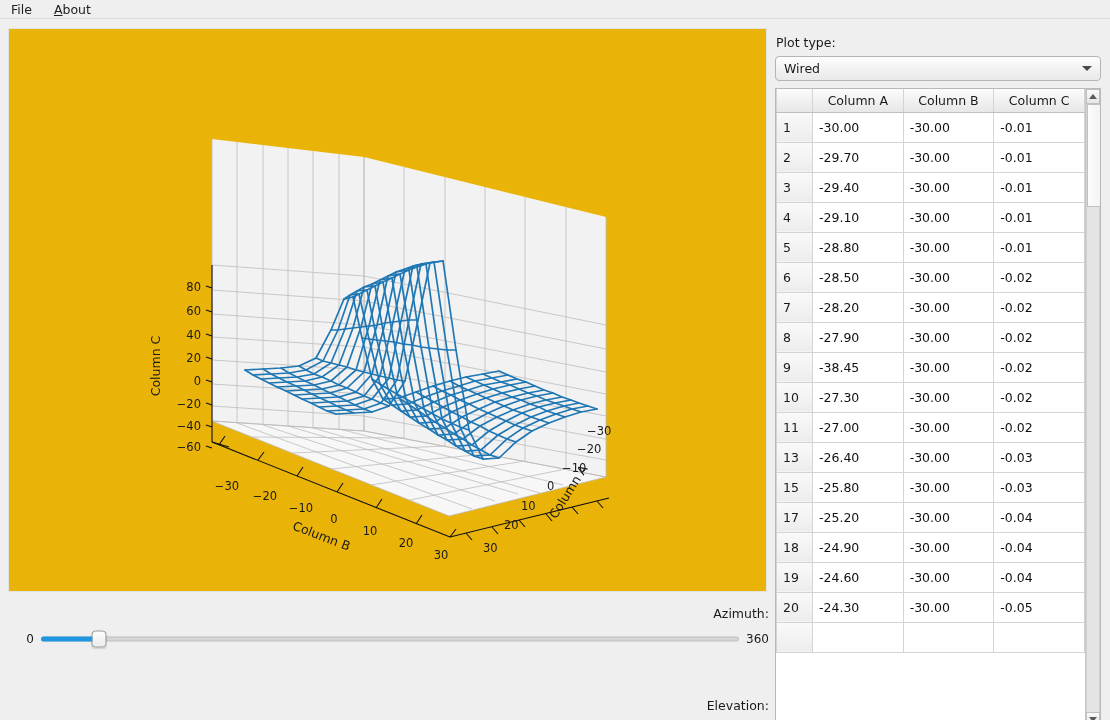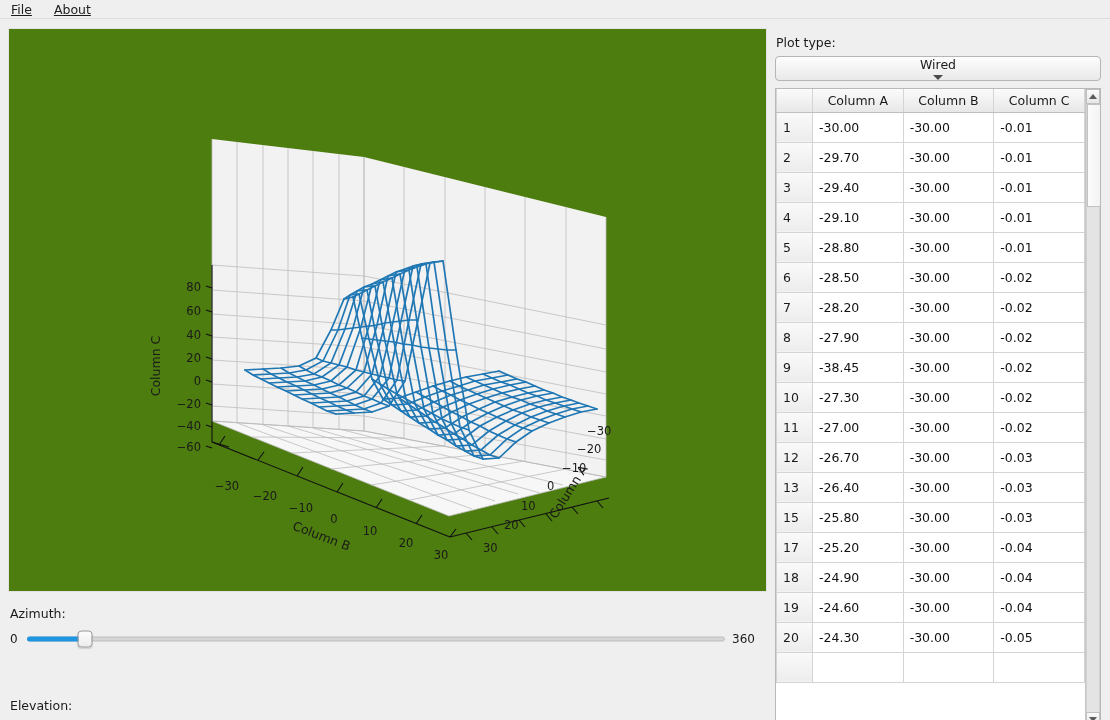--- a/index.html
+++ b/index.html
@@ -15,21 +15,20 @@
 
   
   #menubar {
     height: 19px;
     background: #efefef;
     display: flex;
     align-items: center;
     padding-left: 8px;
     gap: 16px;
     border-bottom: 1px solid #dcdcdc;
-    text-decoration: underline;
   }
   .menu-item {
     font-size: 12.5px;
     color: #202020;
     padding: 1px 3px;
     cursor: default;
     white-space: nowrap;
   }
   .menu-item .mnemonic { text-decoration: underline; }
 
@@ -44,27 +43,27 @@
   #left-pane {
     position: absolute;
     left: 0; top: 0;
     width: 769px; height: 700px;
     background: #efefef;
   }
   #plot-canvas {
     position: absolute;
     left: 8px; top: 8px;
     width: 759px; height: 564px;
-    background: #4d7c0f;
+    background: #eab308;
     border: 1px solid #e2e2e2;
     overflow: hidden;
   }
   #plot-canvas svg { display: block; }
 
-  .slider-block { position: absolute; left: 10px; width: 745px; }
+  .slider-block { position: absolute; left: 24px; width: 745px; text-align: right; }
   .slider-label {
     font-size: 12.5px;
     color: #1a1a1a;
     margin-bottom: 9px;
     display: block;
   }
   .slider-row { display: flex; align-items: center; gap: 7px; }
   .slider-end {
     font-size: 12px;
     color: #1a1a1a;
@@ -128,21 +127,20 @@
     background: linear-gradient(#fdfdfd, #e9e9e9);
     border: 1px solid #b5b5b5;
     border-radius: 4px;
     display: flex;
     align-items: center;
     padding: 0 8px;
     font-size: 12.5px;
     color: #1a1a1a;
     cursor: default;
     margin-bottom: 7px;
-    flex-direction: column;
   }
   #plot-type-combo .combo-value { flex: 1; }
   .chevron {
     width: 0; height: 0;
     border-left: 5px solid transparent;
     border-right: 5px solid transparent;
     border-top: 5px solid #4a4a4a;
   }
 
   
@@ -534,26 +532,20 @@
                 <td class="cell">-30.00</td>
                 <td class="cell">-0.02</td>
               </tr>
               <tr>
                 <th class="rowhead">11</th>
                 <td class="cell">-27.00</td>
                 <td class="cell">-30.00</td>
                 <td class="cell">-0.02</td>
               </tr>
               <tr>
-                <th class="rowhead">12</th>
-                <td class="cell">-26.70</td>
-                <td class="cell">-30.00</td>
-                <td class="cell">-0.03</td>
-              </tr>
-              <tr>
                 <th class="rowhead">13</th>
                 <td class="cell">-26.40</td>
                 <td class="cell">-30.00</td>
                 <td class="cell">-0.03</td>
               </tr>
               <tr>
                 <th class="rowhead">15</th>
                 <td class="cell">-25.80</td>
                 <td class="cell">-30.00</td>
                 <td class="cell">-0.03</td>

